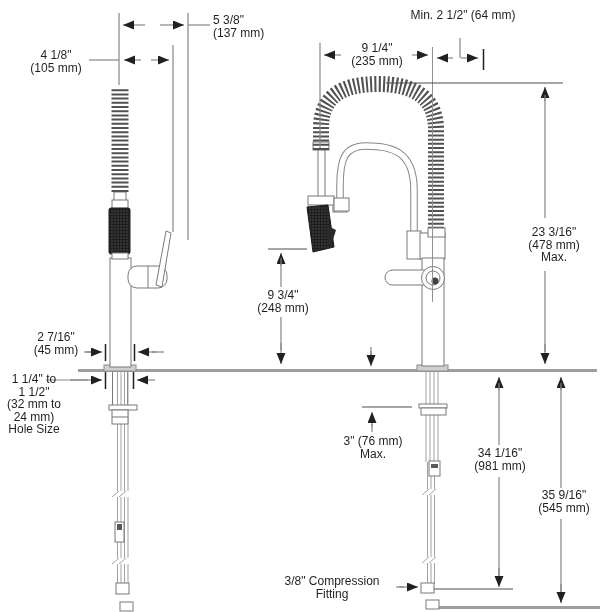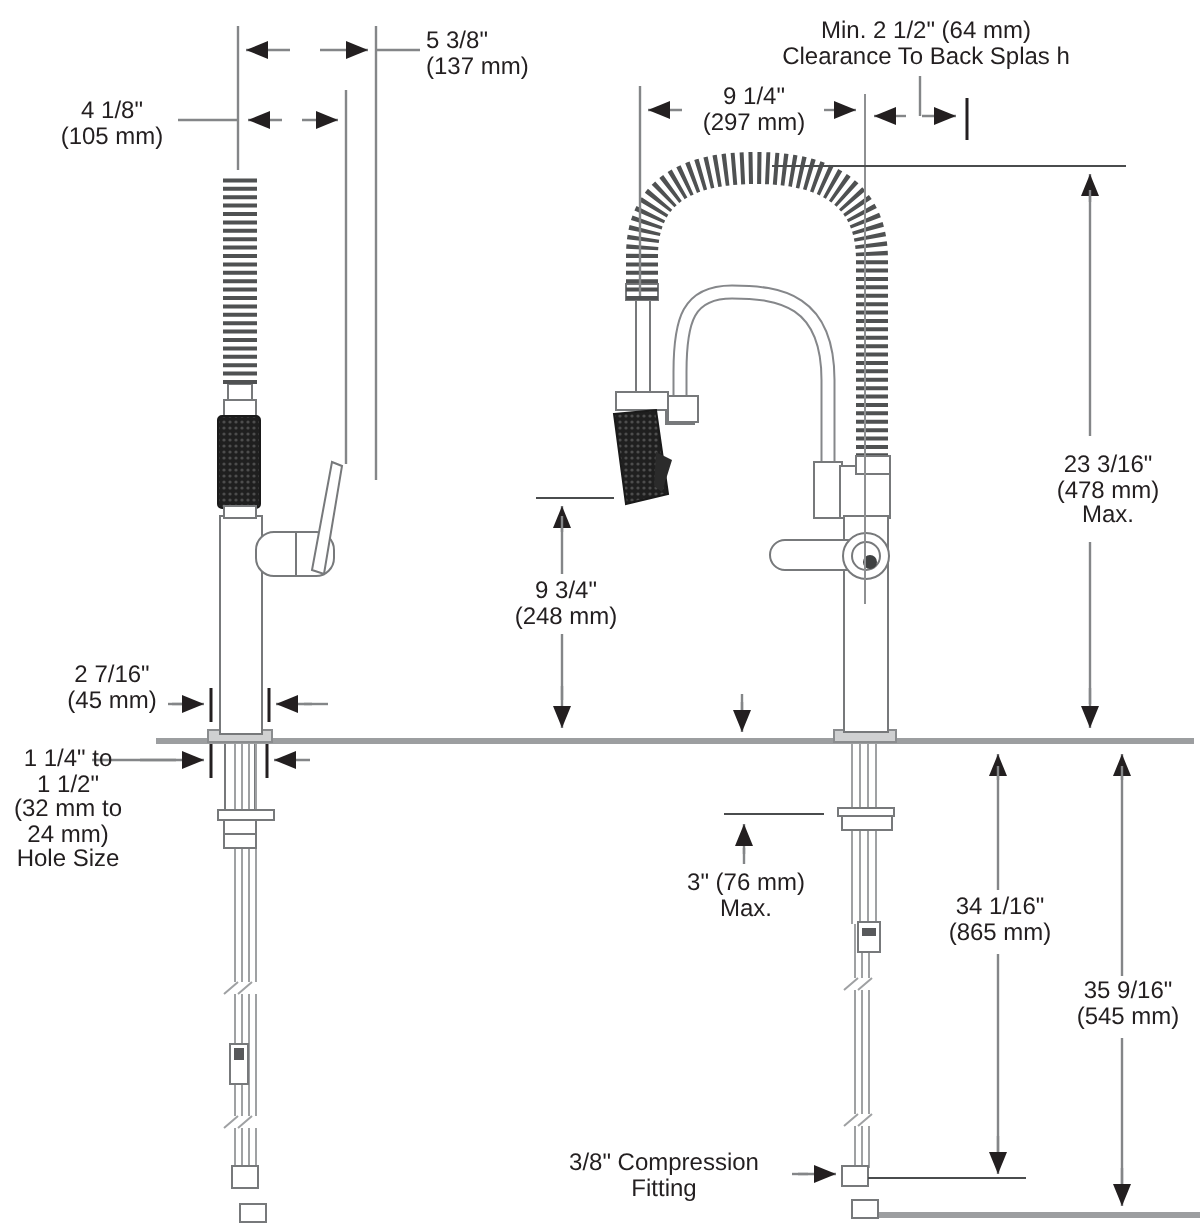--- a/index.html
+++ b/index.html
@@ -241,25 +241,24 @@
 <div class="lbl left" style="left:213px;top:14px;">
   <div>5 3/8"</div>
   <div>(137 mm)</div>
 </div>
 <div class="lbl center" style="left:56px;top:49px;">
   <div>4 1/8"</div>
   <div>(105 mm)</div>
 </div>
 <div class="lbl center" style="left:377px;top:42px;">
   <div>9 1/4"</div>
-  <div>(297 mm)</div>
+  <div>(235 mm)</div>
 </div>
 <div class="lbl center" style="left:463px;top:9px;">
   <div>Min. 2 1/2" (64 mm)</div>
-  <div>Clearance  To Back Splas h</div>
 </div>
 <div class="lbl center" style="left:554px;top:226px;">
   <div>23 3/16"</div>
   <div>(478 mm)</div>
   <div>Max.</div>
 </div>
 <div class="lbl center" style="left:283px;top:289px;">
   <div>9 3/4"</div>
   <div>(248 mm)</div>
 </div>
@@ -273,21 +272,21 @@
   <div>(32 mm to</div>
   <div>24 mm)</div>
   <div>Hole Size</div>
 </div>
 <div class="lbl center" style="left:373px;top:435px;">
   <div>3" (76 mm)</div>
   <div>Max.</div>
 </div>
 <div class="lbl center" style="left:500px;top:447px;">
   <div>34 1/16"</div>
-  <div>(865 mm)</div>
+  <div>(981 mm)</div>
 </div>
 <div class="lbl center" style="left:564px;top:489px;">
   <div>35 9/16"</div>
   <div>(545 mm)</div>
 </div>
 <div class="lbl center" style="left:332px;top:575px;">
   <div>3/8" Compression</div>
   <div>Fitting</div>
 </div>
 

